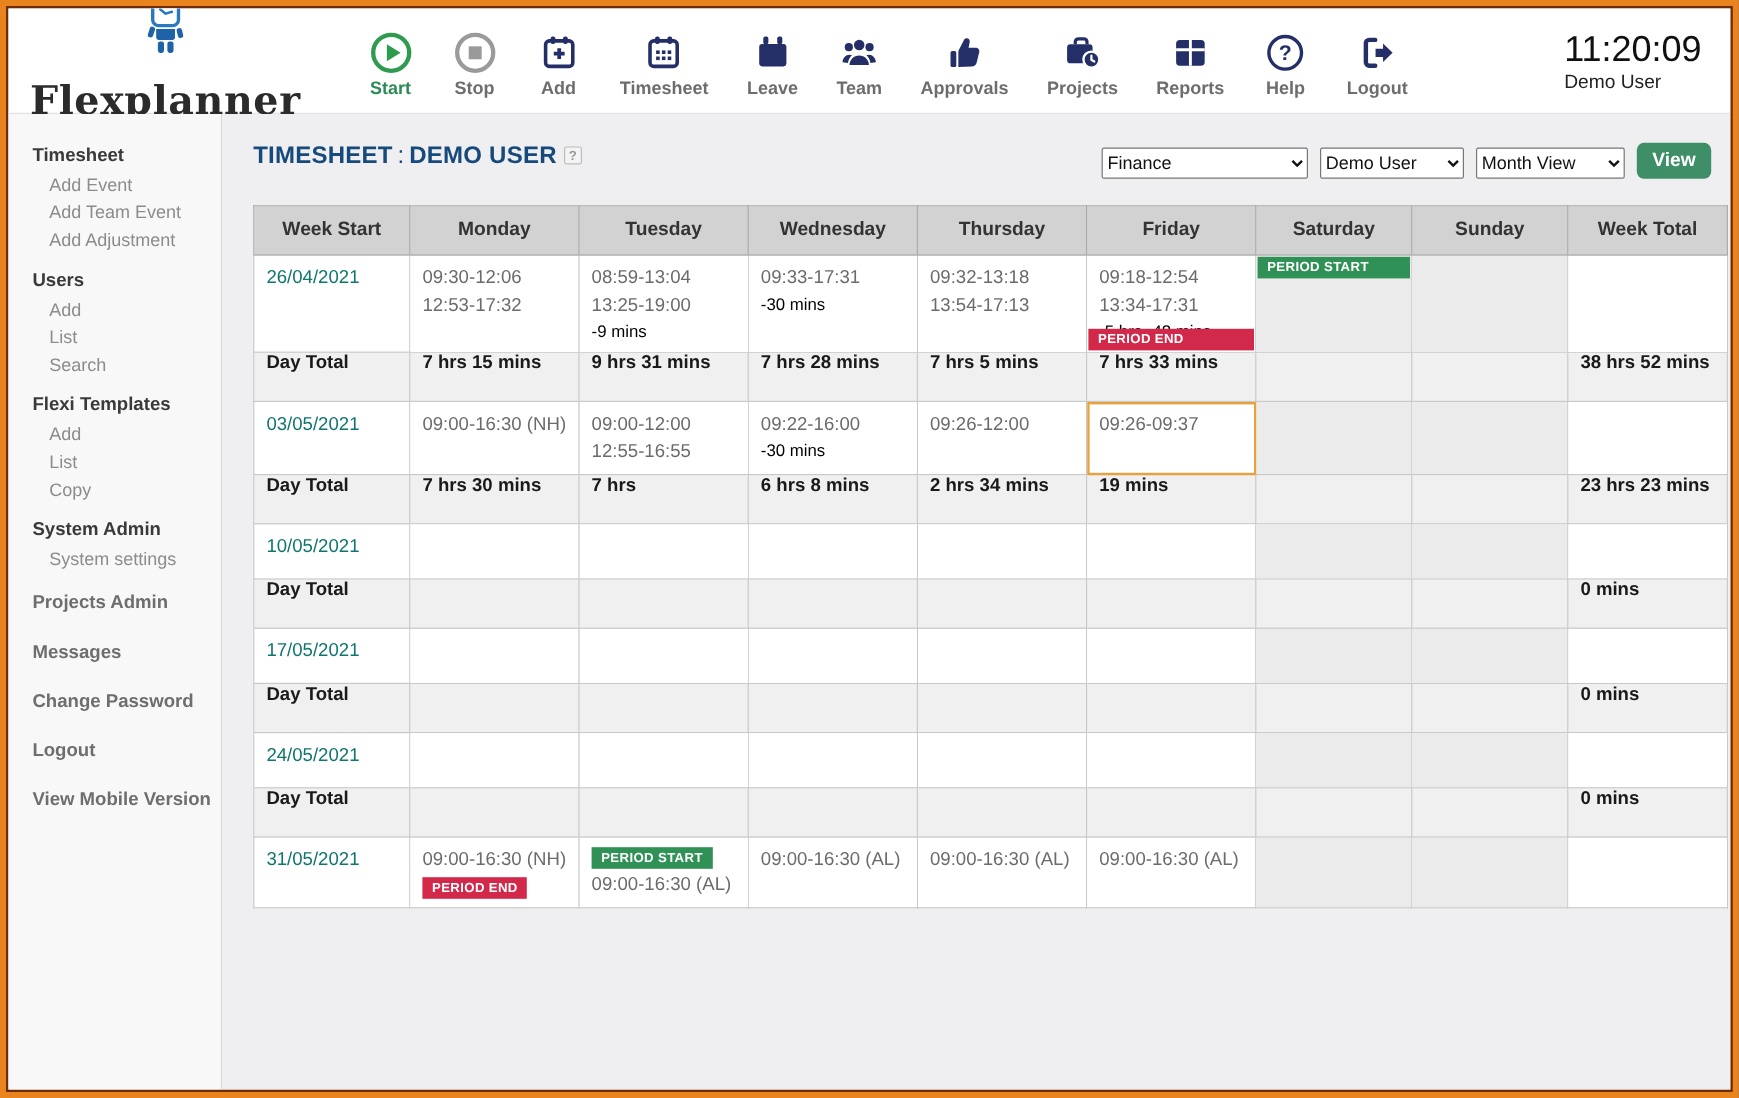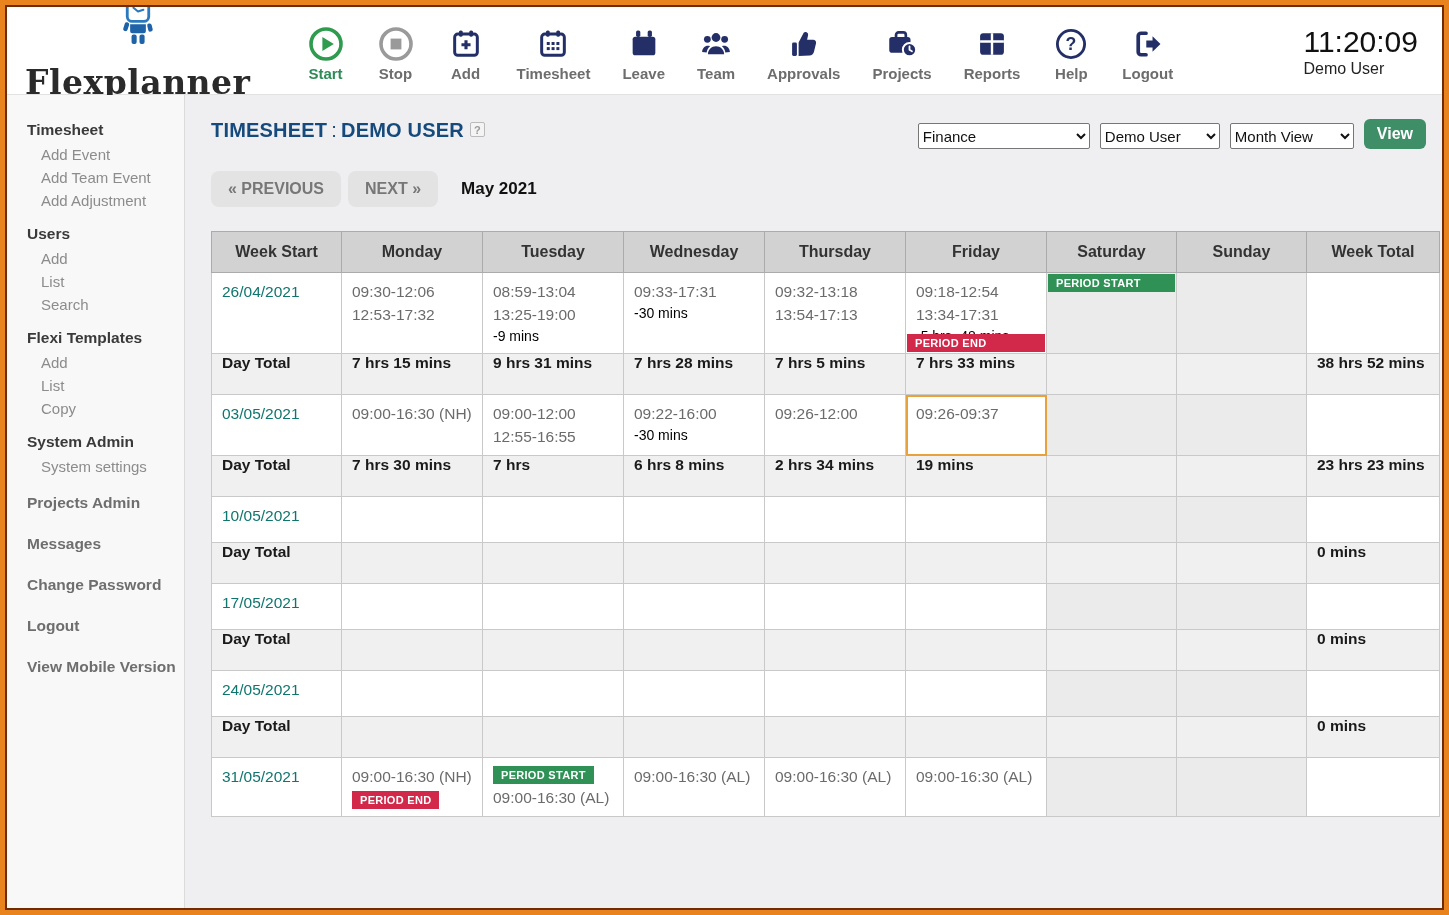--- a/index.html
+++ b/index.html
@@ -310,25 +310,20 @@
           </div>
           <div class="view-controls">
             <select class="sel-department" id="department-select"><option>Finance</option></select>
             <select class="sel-user" id="user-select"><option>Demo User</option></select>
             <select class="sel-view" id="view-select"><option>Month View</option></select>
             <button class="view-btn">View</button>
           </div>
         </div>
 
 
-        <div class="nav-row">
-          <button class="nav-btn">« PREVIOUS</button>
-          <button class="nav-btn">NEXT »</button>
-          <span class="month-label">May 2021</span>
-        </div>
 
         <table class="timesheet" id="ts-table">
             <colgroup>
               <col style="width: 130px;">
               <col style="width: 141px;">
               <col style="width: 141px;">
               <col style="width: 141px;">
               <col style="width: 141px;">
               <col style="width: 141px;">
               <col style="width: 130px;">

